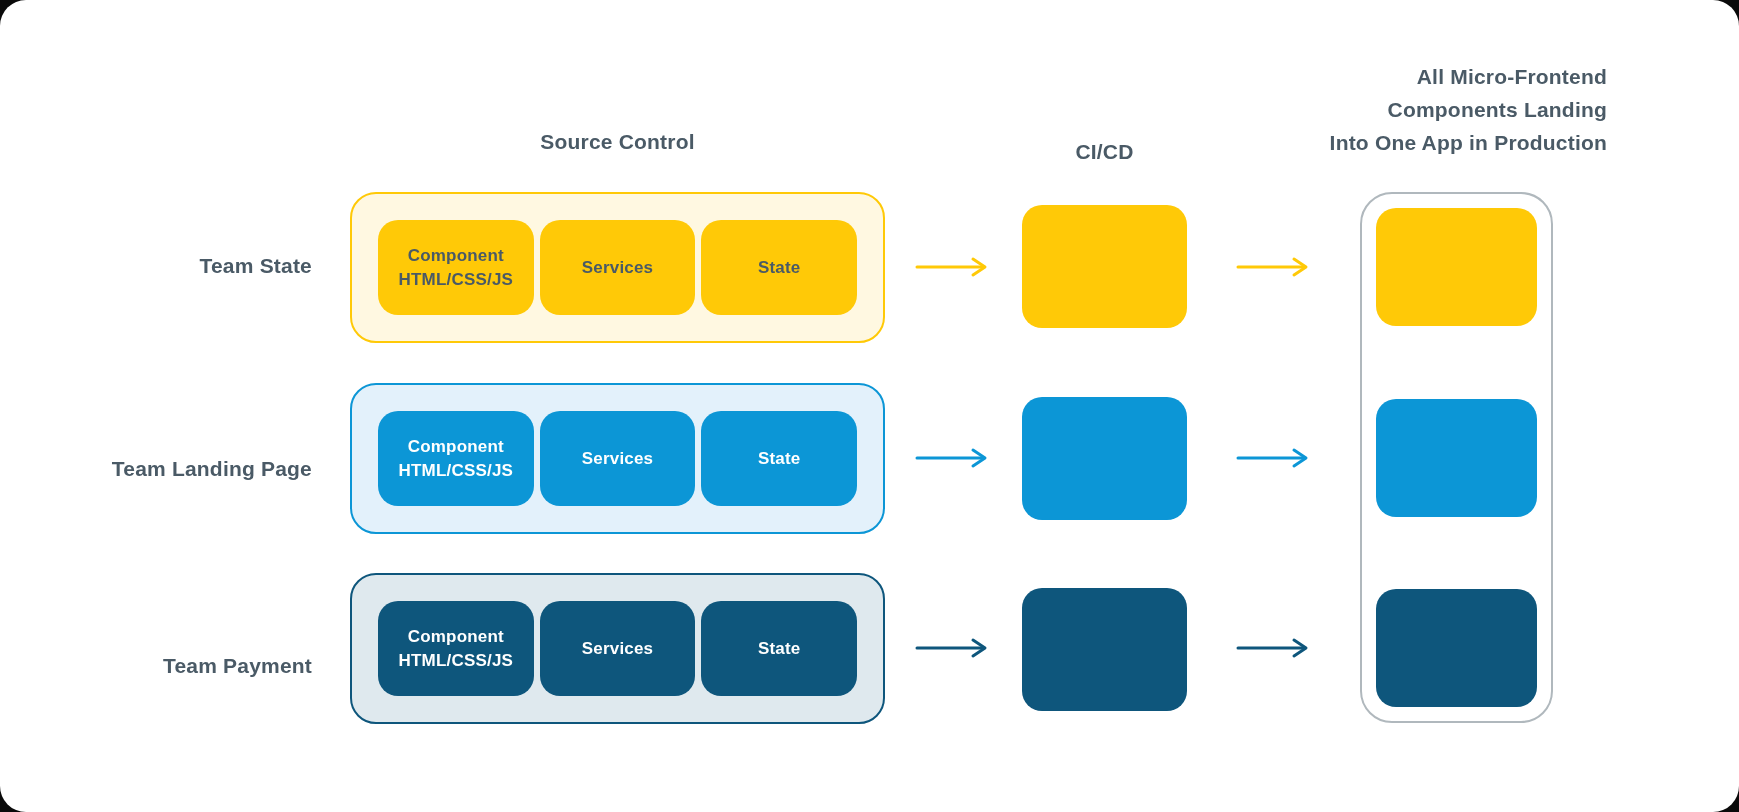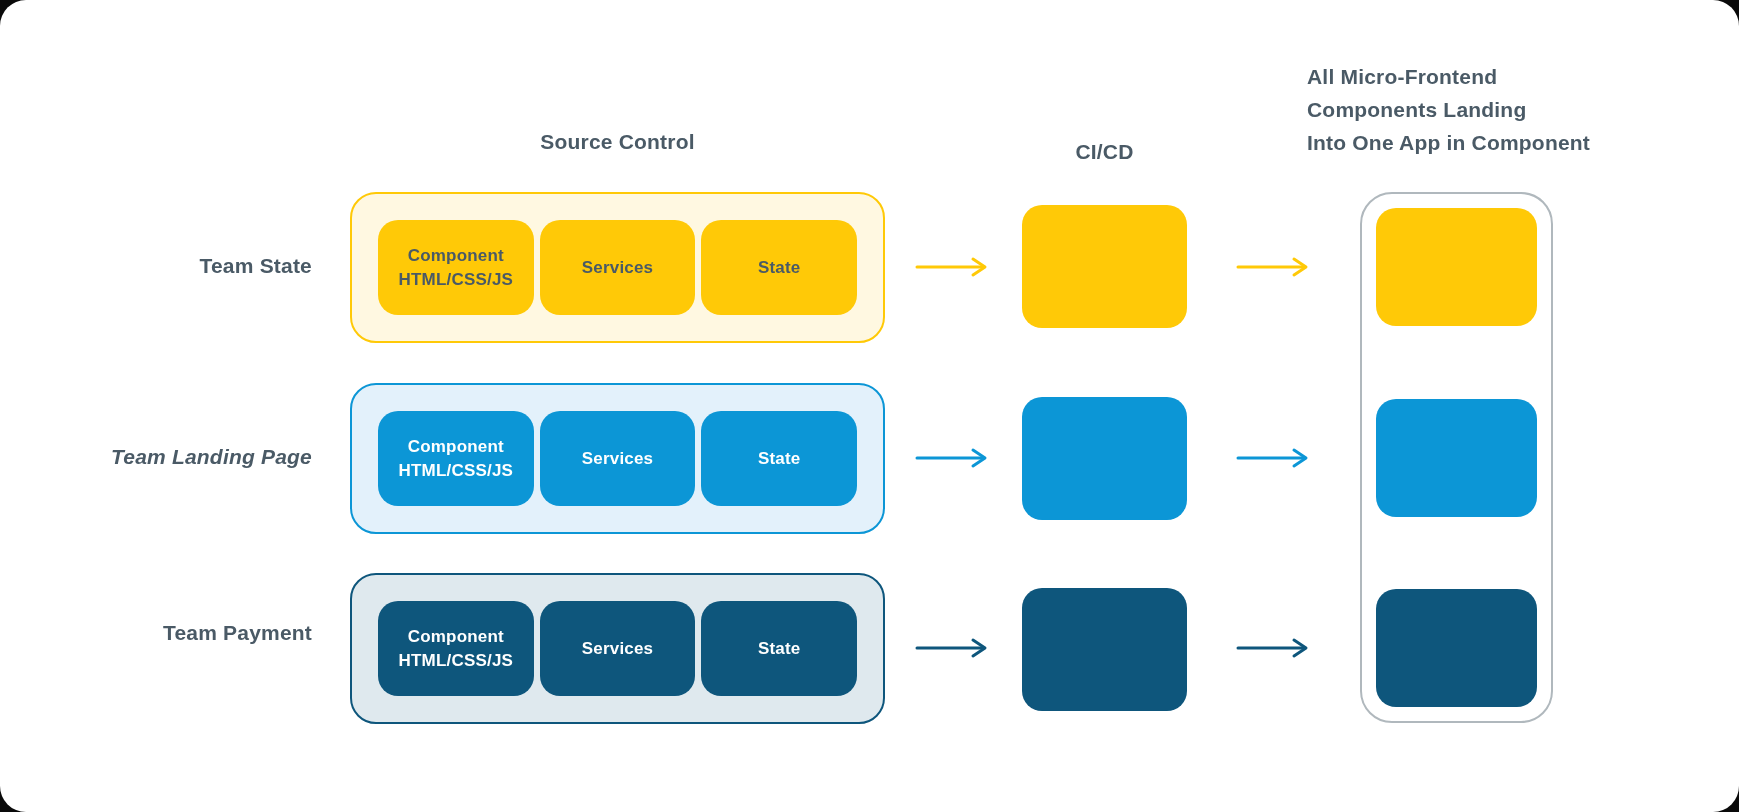--- a/index.html
+++ b/index.html
@@ -3,26 +3,26 @@
 <meta charset="utf-8">
 <style>
   html,body{margin:0;padding:0;background:#0a0a0a;}
   body{width:1739px;height:812px;font-family:"Liberation Sans",sans-serif;}
   .canvas{position:absolute;left:0;top:0;width:1739px;height:812px;background:#ffffff;border-radius:26px;overflow:hidden;}
 
   .col-header{position:absolute;font-size:21px;font-weight:700;color:#4A5A66;text-align:center;letter-spacing:.2px;}
   .source-header{left:350px;top:130px;width:535px;}
   .cicd-header{left:1022px;top:140px;width:165px;text-align:center;}
 
-  .prod-title{position:absolute;left:1307px;top:60px;width:300px;text-align:left;
+  .prod-title{position:absolute;left:1307px;top:60px;width:300px;text-align:right;
               font-size:21px;font-weight:700;color:#4A5A66;line-height:33px;letter-spacing:.2px;}
 
   .team-label{position:absolute;left:60px;width:252px;height:28px;text-align:right;
               font-size:21px;font-weight:700;color:#4A5A66;letter-spacing:.2px;}
-  .team-label.r1{top:254px;} .team-label.r2{top:445px;font-style:italic;} .team-label.r3{top:621px;}
+  .team-label.r1{top:254px;} .team-label.r2{top:457px;} .team-label.r3{top:654px;}
 
   .row-container{position:absolute;left:350px;width:535px;height:151px;border-radius:26px;
                  border:2px solid;box-sizing:border-box;display:flex;gap:6px;padding:26px;}
   .row-container.r1{top:192px;} .row-container.r2{top:383px;} .row-container.r3{top:573px;}
 
   .mini-box{flex:1;border-radius:20px;display:flex;flex-direction:column;align-items:center;
             justify-content:center;font-size:17px;font-weight:700;line-height:24px;text-align:center;letter-spacing:.2px;}
 
   .arrow{position:absolute;width:76px;height:24px;}
   .arrow.set1{left:915px;} .arrow.set2{left:1236px;}
@@ -40,21 +40,21 @@
 </head>
 <body>
 
 <div class="canvas">
 
   <div class="col-header source-header">Source Control</div>
   <div class="col-header cicd-header">CI/CD</div>
   <div class="prod-title">
     <div>All Micro-Frontend</div>
     <div>Components Landing</div>
-    <div>Into One App in Component</div>
+    <div>Into One App in Production</div>
   </div>
 
   <div class="team-label r1">Team State</div>
   <div class="team-label r2">Team Landing Page</div>
   <div class="team-label r3">Team Payment</div>
 
   <div class="row-container r1" style="background-color: rgb(255, 248, 225); border-color: rgb(255, 201, 7);">
     <div class="mini-box" style="background-color: rgb(255, 201, 7); color: rgb(74, 90, 102);">
       <span>Component</span>
       <span>HTML/CSS/JS</span>

